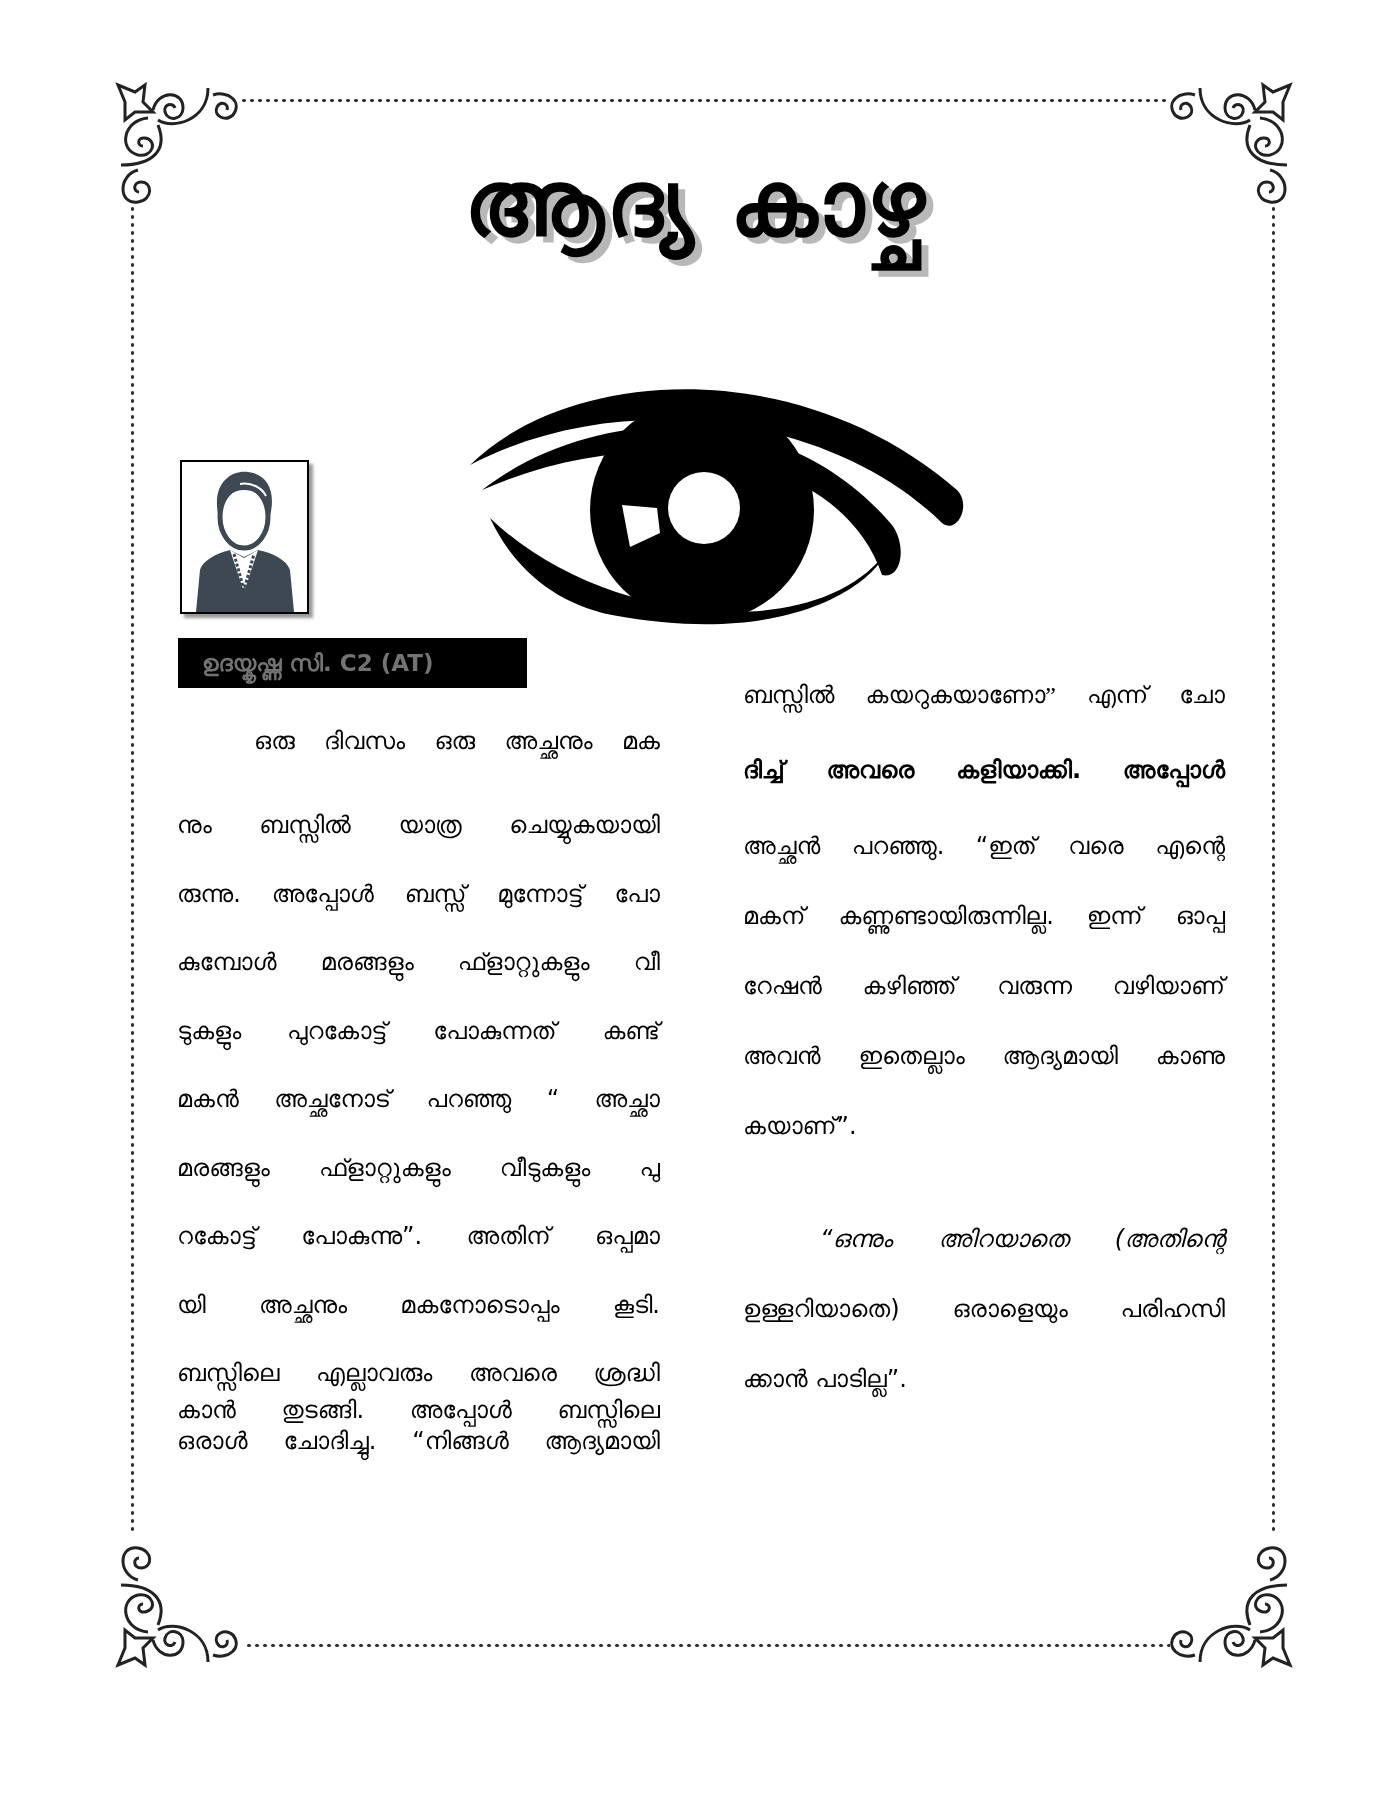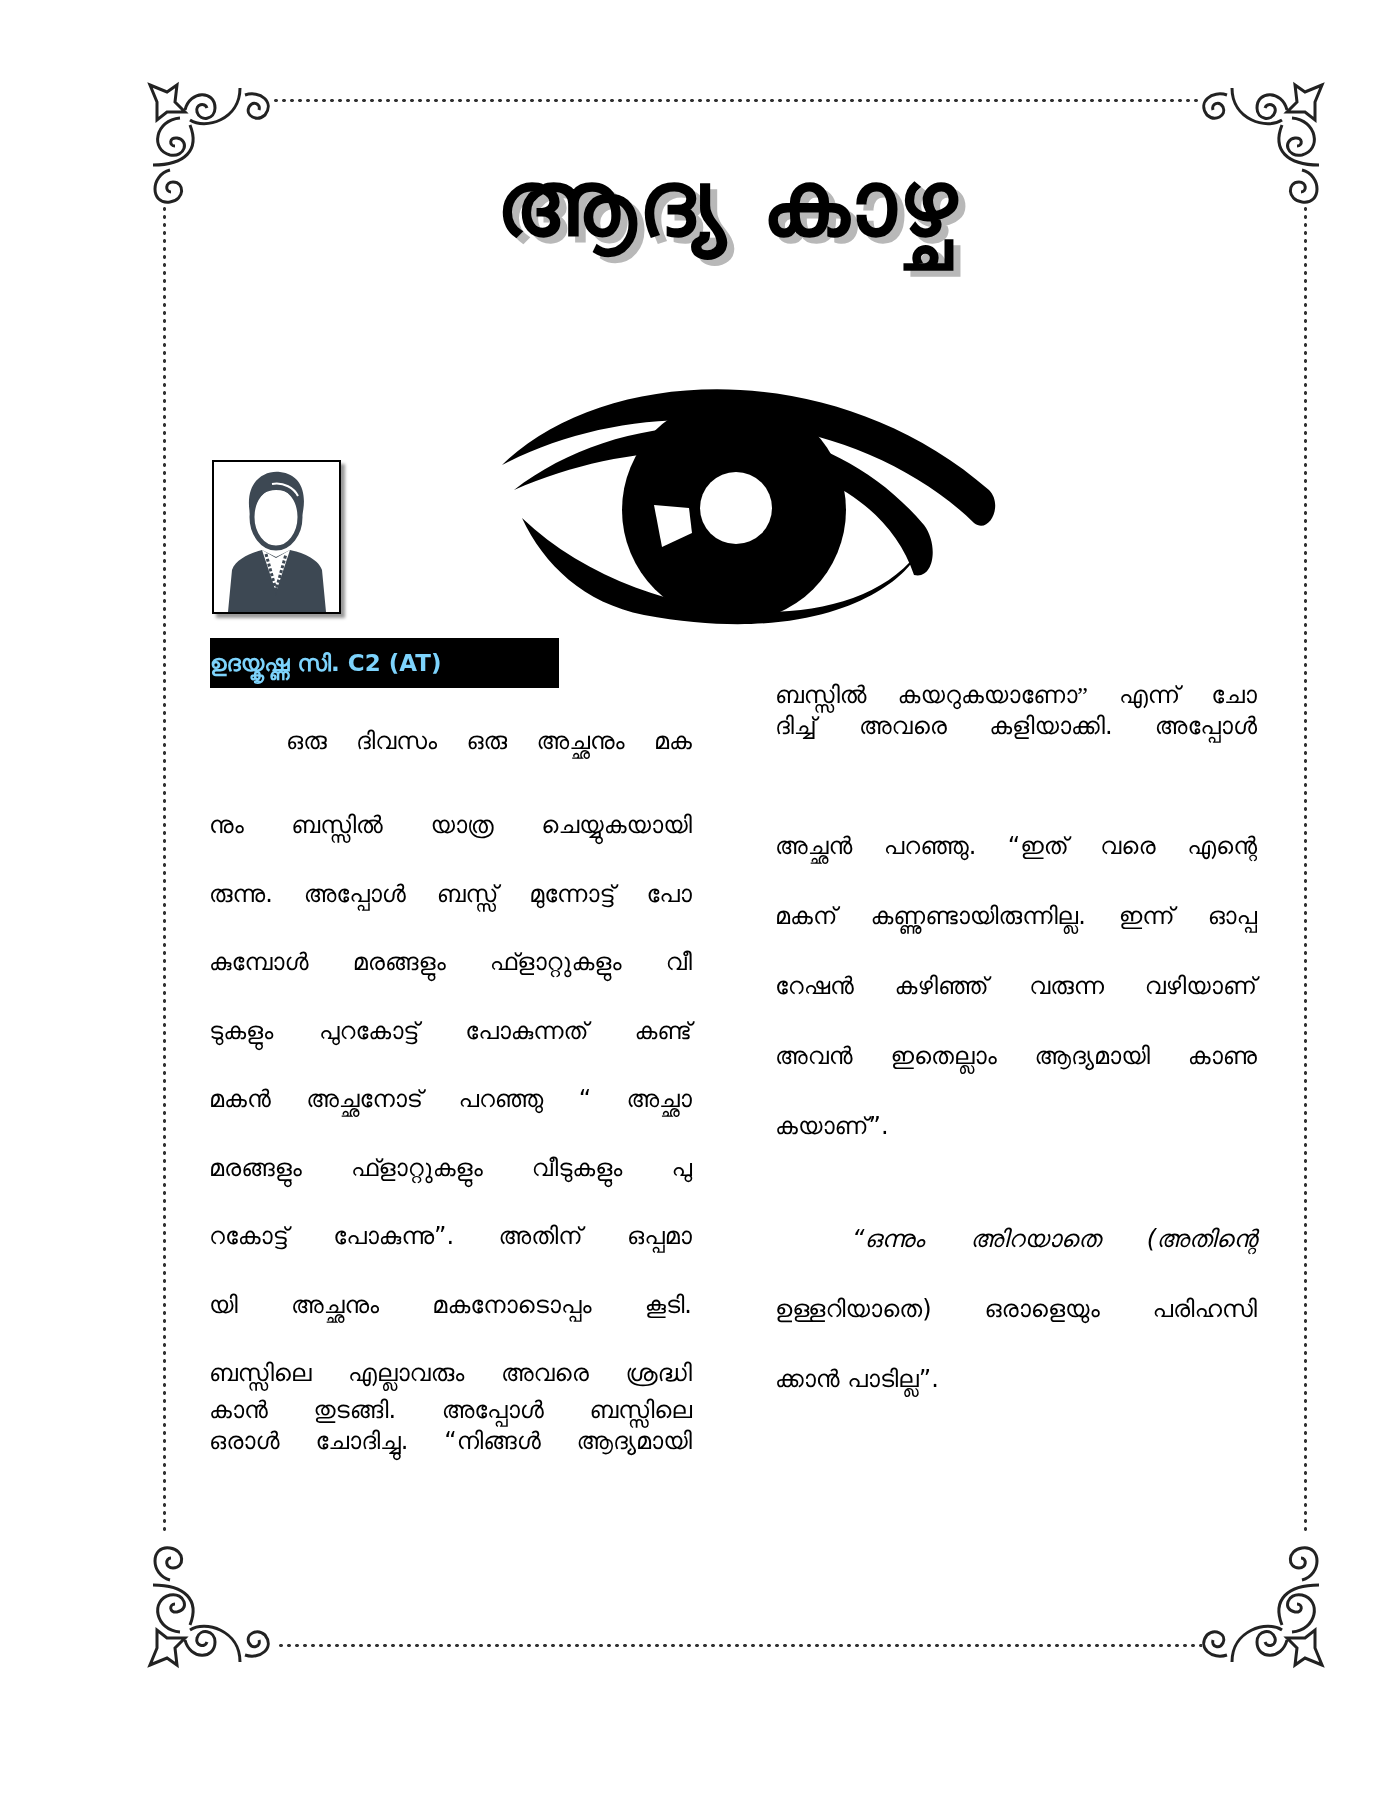--- a/index.html
+++ b/index.html
@@ -1,30 +1,30 @@
 <!DOCTYPE html>
 <html><head>
 <meta charset="utf-8">
 <style>
   html, body { margin:0; padding:0; background:#ffffff; }
   body { width:1391px; height:1800px; position:relative; overflow:hidden; font-family:"DejaVu Sans", sans-serif; color:#000; }
-  .page { position:absolute; left:0; top:0; width:1130px; height:1800px;margin-left:32px; }
+  .page { position:absolute; left:0; top:0; width:1130px; height:1800px; }
 
   
   .dots-h { position:absolute; height:5px; background-image:radial-gradient(circle, #333 1.6px, transparent 2px); background-size:8px 5px; background-repeat:repeat-x; }
   .dots-v { position:absolute; width:5px; background-image:radial-gradient(circle, #333 1.6px, transparent 2px); background-size:5px 8px; background-repeat:repeat-y; }
   .corner { position:absolute; width:130px; height:130px; }
 
   .title { position:absolute; left:0; width:1391px; top:150px; text-align:center; font-size:92px; font-weight:bold; letter-spacing:2px; color:#000; text-shadow:7px 6px 0 #b8b8b8; font-family:"DejaVu Sans", sans-serif; }
 
   .eye { position:absolute; left:452px; top:375px; width:525px; height:265px; }
 
   .photo { position:absolute; left:180px; top:460px; width:125px; height:150px; border:2px solid #000; background:#fff; box-shadow:4px 4px 3px #9a9a9a; overflow:hidden; }
 
-  .author-label { position:absolute; left:178px; top:638px; width:349px; height:50px; background:#000; color:#7dd3fc; font-weight:bold; font-size:23px; line-height:50px; box-sizing:border-box; white-space:nowrap; }
+  .author-label { position:absolute; left:178px; top:638px; width:349px; height:50px; background:#000; color:#737373; font-weight:bold; font-size:23px; line-height:50px; padding-left:24px; box-sizing:border-box; white-space:nowrap; }
 
   .col { position:absolute; font-size:24px; }
   .line { position:absolute; left:0; white-space:nowrap; text-align:justify; text-align-last:justify; }
   .line.last { text-align-last:left; }
   .line.indent { padding-left:77px; box-sizing:border-box; }
 </style>
 </head>
 <body>
 
 <div class="page">
@@ -113,21 +113,21 @@
     <div class="line" style="top:1154px; width:483px;">മരങ്ങളും ഫ്ളാറ്റുകളും വീടുകളും പു</div>
     <div class="line" style="top:1222px; width:483px;">റകോട്ട് പോകുന്നു”. അതിന് ഒപ്പമാ</div>
     <div class="line" style="top:1291px; width:483px;">യി അച്ഛനും മകനോടൊപ്പം കൂടി.</div>
     <div class="line" style="top:1359px; width:483px;">ബസ്സിലെ എല്ലാവരും അവരെ ശ്രദ്ധി</div>
     <div class="line" style="top:1396px; width:483px;">കാൻ തുടങ്ങി. അപ്പോൾ ബസ്സിലെ</div>
     <div class="line" style="top:1427px; width:483px;">ഒരാൾ ചോദിച്ചു. “നിങ്ങൾ ആദ്യമായി</div>
   </div>
 
   <div class="col" style="left:743px; top:0; width:482px;">
     <div class="line" style="top:682px; width:482px;font-family:Liberation Serif, serif;">ബസ്സിൽ കയറുകയാണോ” എന്ന് ചോ</div>
-    <div class="line" style="top:712px; width:482px;">ദിച്ച് അവരെ കളിയാക്കി. അപ്പോൾ</div>
+    <div class="line" style="top:756px; width:482px;font-weight:bold;">ദിച്ച് അവരെ കളിയാക്കി. അപ്പോൾ</div>
     <div class="line" style="top:832px; width:482px;">അച്ഛൻ പറഞ്ഞു. “ഇത് വരെ എന്റെ</div>
     <div class="line" style="top:902px; width:482px;">മകന് കണ്ണുണ്ടായിരുന്നില്ല. ഇന്ന് ഓപ്പ</div>
     <div class="line" style="top:972px; width:482px;">റേഷൻ കഴിഞ്ഞ് വരുന്ന വഴിയാണ്</div>
     <div class="line" style="top:1042px; width:482px;">അവൻ ഇതെല്ലാം ആദ്യമായി കാണു</div>
     <div class="line last" style="top:1112px; width:482px;">കയാണ്”.</div>
 
     <div class="line indent" style="top:1225px; width:482px;font-style:italic;">“ഒന്നും അിറയാതെ (അതിന്റെ</div>
     <div class="line" style="top:1295px; width:482px;">ഉള്ളറിയാതെ) ഒരാളെയും പരിഹസി</div>
     <div class="line last" style="top:1365px; width:482px;">ക്കാൻ പാടില്ല”.</div>
   </div>

